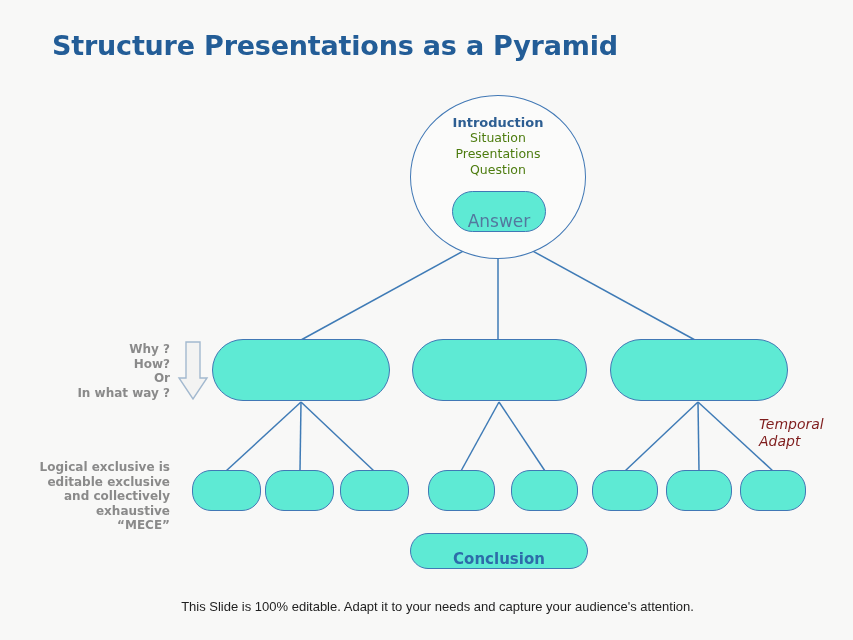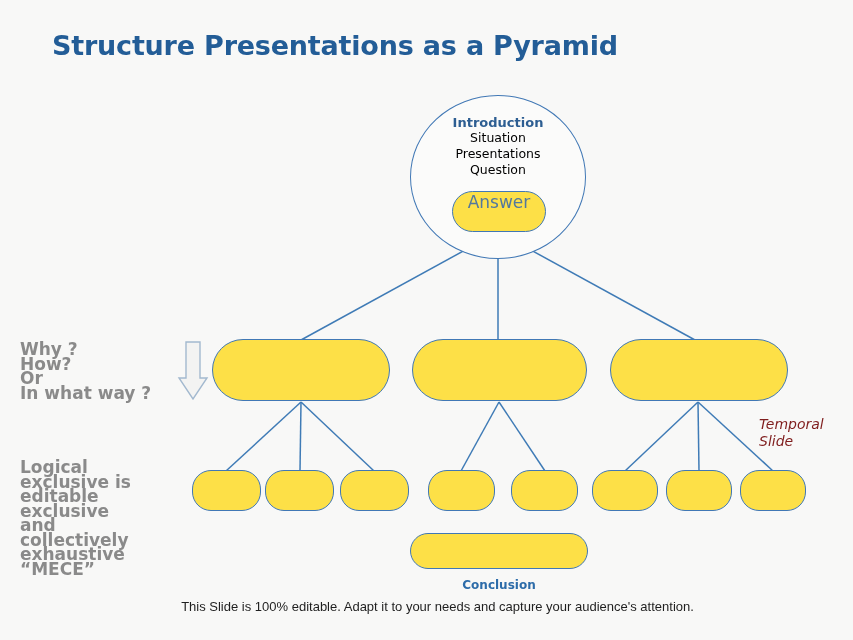--- a/index.html
+++ b/index.html
@@ -18,45 +18,45 @@
   
   .connectors{left:0;top:0;width:853px;height:640px;pointer-events:none;}
 
   
   .intro-circle{
     left:410px;top:95px;width:176px;height:164px;border-radius:50%;
     border:1.6px solid #4178b5;background:#fbfbfa;box-sizing:border-box;
     display:flex;flex-direction:column;align-items:center;text-align:left;
   }
   .intro-heading{margin-top:19px;font-size:13px;font-weight:bold;color:#2d5e92;}
-  .intro-line{font-size:12.5px;color:#000000;line-height:16px;}
+  .intro-line{font-size:12.5px;color:#4d7c0f;line-height:16px;}
 
   .pill{
-    border:1.6px solid #4178b5;background:#fde047;box-sizing:border-box;
-    display:flex;align-items:flex-start;justify-content:center;
+    border:1.6px solid #4178b5;background:#5eead4;box-sizing:border-box;
+    display:flex;align-items:flex-end;justify-content:center;
   }
   .answer-pill{left:452px;top:191px;width:94px;height:41px;border-radius:21px;}
   .answer-pill span{font-size:17px;color:#53789e;}
 
   .level2{top:339px;height:62px;border-radius:31px;}
   .lv2-1{left:212px;width:178px;}
   .lv2-2{left:412px;width:175px;}
   .lv2-3{left:610px;width:178px;}
 
   .level3{top:470px;height:41px;width:69px;border-radius:19px;}
   .l3a1{left:192px;} .l3a2{left:265px;} .l3a3{left:340px;}
   .l3b1{left:428px;width:67px;} .l3b2{left:511px;width:67px;}
   .l3c1{left:592px;width:66px;} .l3c2{left:666px;width:66px;} .l3c3{left:740px;width:66px;}
 
   .conclusion-pill{left:410px;top:533px;width:178px;height:36px;border-radius:18px;}
-  .conclusion-pill span{font-size:12px;font-weight:bold;color:#2d6ca9;margin-top:44px;}
+  .conclusion-pill span{font-size:15px;font-weight:bold;color:#2d6ca9;margin-top:44px;}
 
   .side-text{
-    width:150px;color:#8a8a8a;font-weight:bold;
-    font-size:17px;line-height:14.5px;
+    width:150px;text-align:right;color:#8a8a8a;font-weight:bold;
+    font-size:12px;line-height:14.5px;
   }
   .why-block{left:20px;top:342px;}
   .mece-block{left:20px;top:460px;}
   .side-text span{display:block;}
 
   .down-arrow{left:176px;top:340px;width:34px;height:62px;}
 
   .temporal-flow{
     left:759px;top:416px;width:90px;
     font-size:14px;font-style:italic;color:#7f1d1d;line-height:17px;
@@ -135,16 +135,16 @@
 <div class="abs side-text mece-block">
   <span>Logical exclusive is</span>
   <span>editable exclusive</span>
   <span>and collectively</span>
   <span>exhaustive</span>
   <span>“MECE”</span>
 </div>
 
 <div class="abs temporal-flow">
   <span>Temporal</span>
-  <span>Slide</span>
+  <span>Adapt</span>
 </div>
 
 <div class="abs footer">This Slide is 100% editable. Adapt it to your needs and capture your audience's attention.</div>
 
 </body></html>

